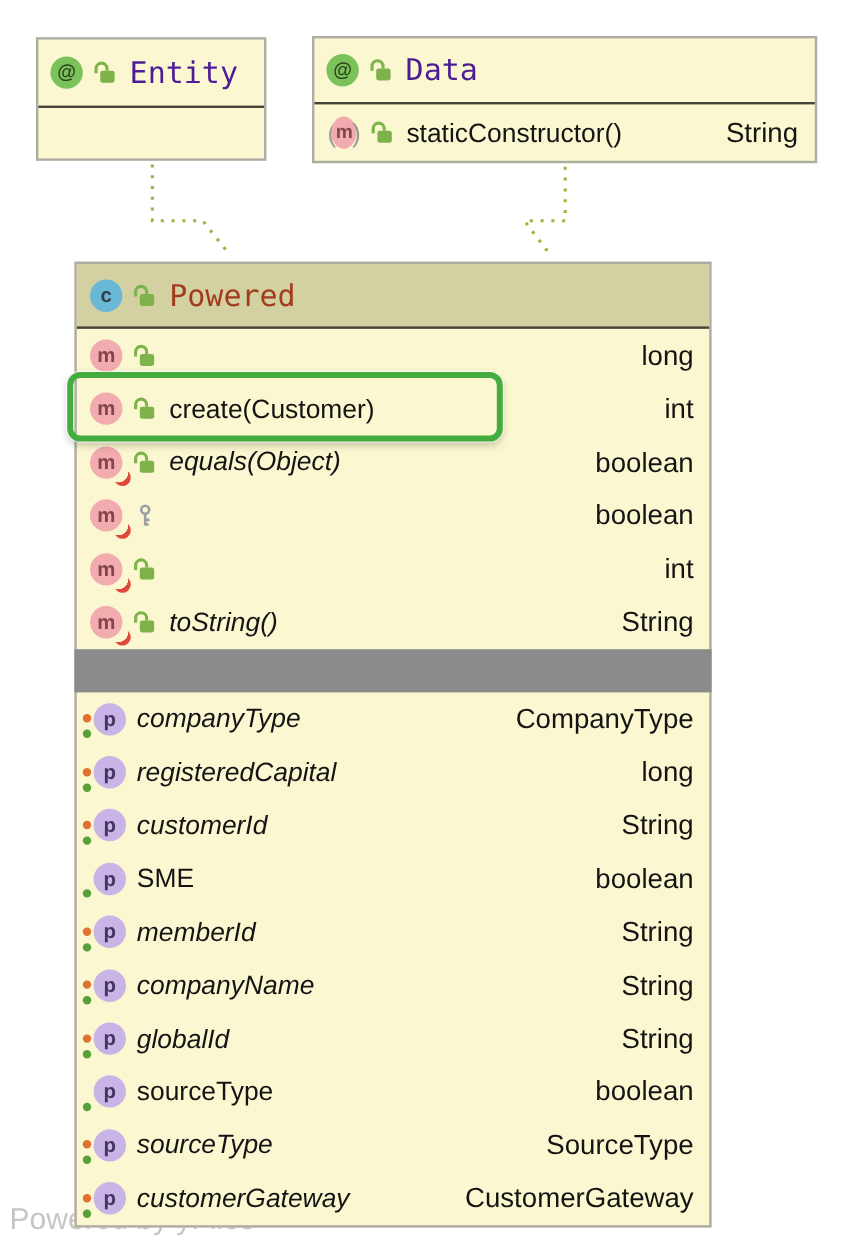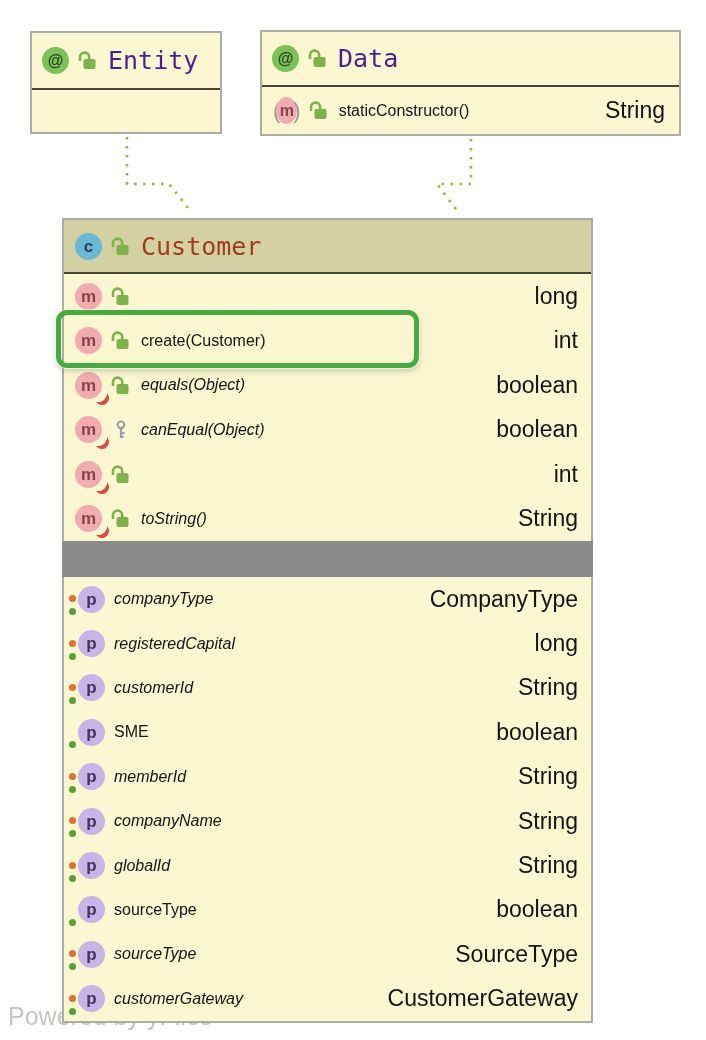--- a/index.html
+++ b/index.html
@@ -31,21 +31,21 @@
     font-family:"DejaVu Sans Mono", monospace; font-size:25px;
     color:#4c1d95; margin-left:9px; white-space:nowrap;
   }
   .customer-header { background:#d3d0a1; padding-left:11px; height:54px; }
   .customer-header .box-title { color:#a23c1f; }
 
   
   .row { display:flex; align-items:center; flex:none; padding:0 13px 0 11px; }
   .m-row  { height:44.5px; }
   .p-row  { height:44.4px; padding-left:5px; }
-  .name { font-size:16px; color:#141414; margin-left:9px; white-space:nowrap; }
+  .name { font-size:22px; color:#141414; margin-left:9px; white-space:nowrap; }
   .it   { font-style:italic; }
   .type { margin-left:auto; font-size:23px; color:#141414; white-space:nowrap; padding-left:8px; }
   .gutter { display:flex; align-items:center; flex:none; }
 
   
   .ci {
     position:relative; width:27px; height:27px; border-radius:50%;
     display:flex; align-items:center; justify-content:center; flex:none;
     font-size:17px; line-height:1;
   }
@@ -153,21 +153,21 @@
 
   <div class="uml-box customer-box">
     <div class="box-header customer-header">
       <span class="ci ic-c">
           <span>c</span>
         </span>
       <svg class="lock-icon" width="23" height="23" viewBox="0 0 23 23" style="margin-left:7px">
         <path d="M4 12 V8.2 a4.6 4.6 0 0 1 9.2 0 V10" fill="none" stroke="#7db34a" stroke-width="2.6"></path>
         <rect x="7.5" y="10" width="12" height="10" rx="2" fill="#7db34a"></rect>
       </svg>
-      <span class="box-title">Customer</span>
+      <span class="box-title">Powered</span>
     </div>
 
     <div class="row m-row">
       <span class="gutter">
         <span class="ci ic-m">
             <span>m</span>
           </span>
         <svg class="lock-icon" width="23" height="23" viewBox="0 0 23 23">
           <path d="M4 12 V8.2 a4.6 4.6 0 0 1 9.2 0 V10" fill="none" stroke="#7db34a" stroke-width="2.6"></path>
           <rect x="7.5" y="10" width="12" height="10" rx="2" fill="#7db34a"></rect>
@@ -209,21 +209,20 @@
       <span class="gutter">
         <span class="ci ic-m">
             <span>m</span>
             <i class="crescent"></i>
           </span>
         <svg class="key-icon" width="22" height="22" viewBox="0 0 22 22" style="margin-left:8px">
           <circle cx="11" cy="5.8" r="3.3" fill="none" stroke="#9aa0a6" stroke-width="2.2"></circle>
           <path d="M11 9.2 V19 M11 14.2 H14.6 M11 18 H13.8" stroke="#9aa0a6" stroke-width="2.2" fill="none"></path>
         </svg>
       </span>
-      <span class="name it">canEqual(Object)</span>
       <span class="type">boolean</span>
     </div>
 
     <div class="row m-row">
       <span class="gutter">
         <span class="ci ic-m">
             <span>m</span>
             <i class="crescent"></i>
           </span>
         <svg class="lock-icon" width="23" height="23" viewBox="0 0 23 23">

